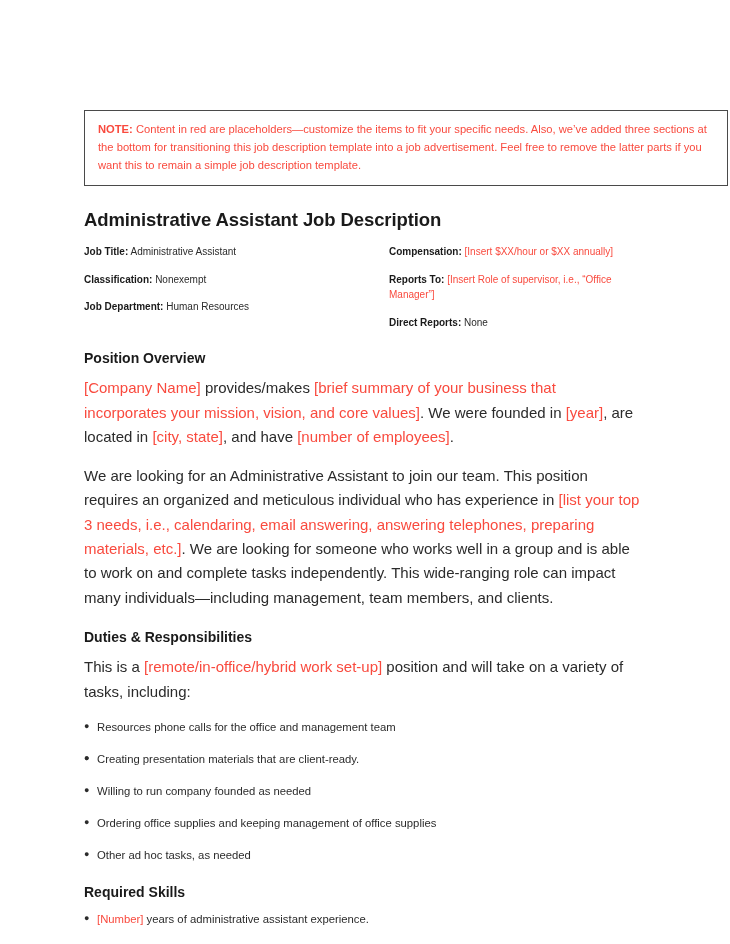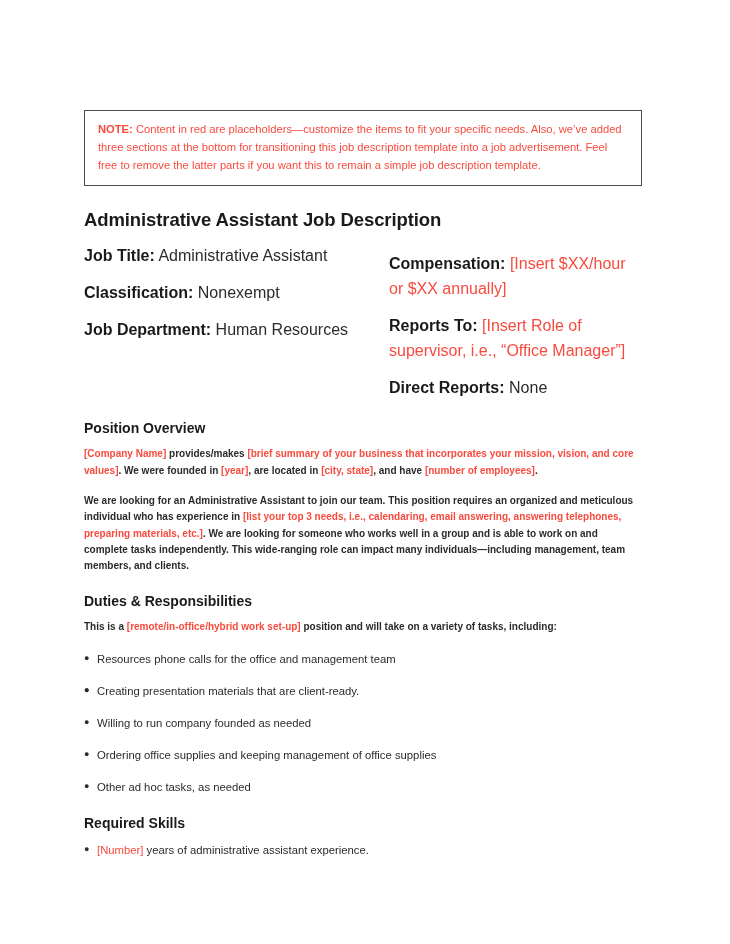--- a/index.html
+++ b/index.html
@@ -26,21 +26,21 @@
     position: absolute;
     left: 84px;
     top: 110px;
     width: 558px;
   }
 
   
   .note-box {
     border: 1.5px solid #4a4a4a;
     box-sizing: border-box;
-    width: 558px;
+    width: 644px;
     padding: 9px 13px 11px 13px;
     margin-bottom: 23px;
   }
   .note-text {
     color: #f94a3e;
     font-size: 11.2px;
     line-height: 1.62;
     margin: 0;
     text-align: left;
   }
@@ -60,48 +60,47 @@
   
   .meta {
     display: flex;
     align-items: flex-start;
     margin-bottom: 20px;
   }
   .meta-col {
     box-sizing: border-box;
   }
   .meta-col.left { width: 305px; padding-right: 10px; }
-  .meta-col.right { width: 253px; margin-top: 8px; }
+  .meta-col.right { width: 253px; }
   .meta-row {
-    font-size: 16px;
+    font-size: 10px;
     line-height: 1.55;
     margin-bottom: 12px;
   }
   .meta-row:last-child { margin-bottom: 0; }
   .meta-label {
     font-weight: bold;
     color: #1a1a1a;
   }
   .meta-value { color: #2b2b2b; }
   .meta-value.ph { color: #f94a3e; }
 
   
   .section { margin-top: 19px; }
   .section-heading {
     font-size: 14px;
     font-weight: bold;
     color: #1a1a1a;
     margin: 0 0 10px 0;
   }
   p.para {
-    font-size: 10px;
+    font-size: 15px;
     line-height: 1.63;
     margin: 0 0 14px 0;
     color: #2b2b2b;
-    font-weight: bold;
   }
   p.para:last-child { margin-bottom: 0; }
   .ph { color: #f94a3e; }
 
   
   .bullets {
     list-style: none;
     margin: 0;
     padding: 0;
   }

